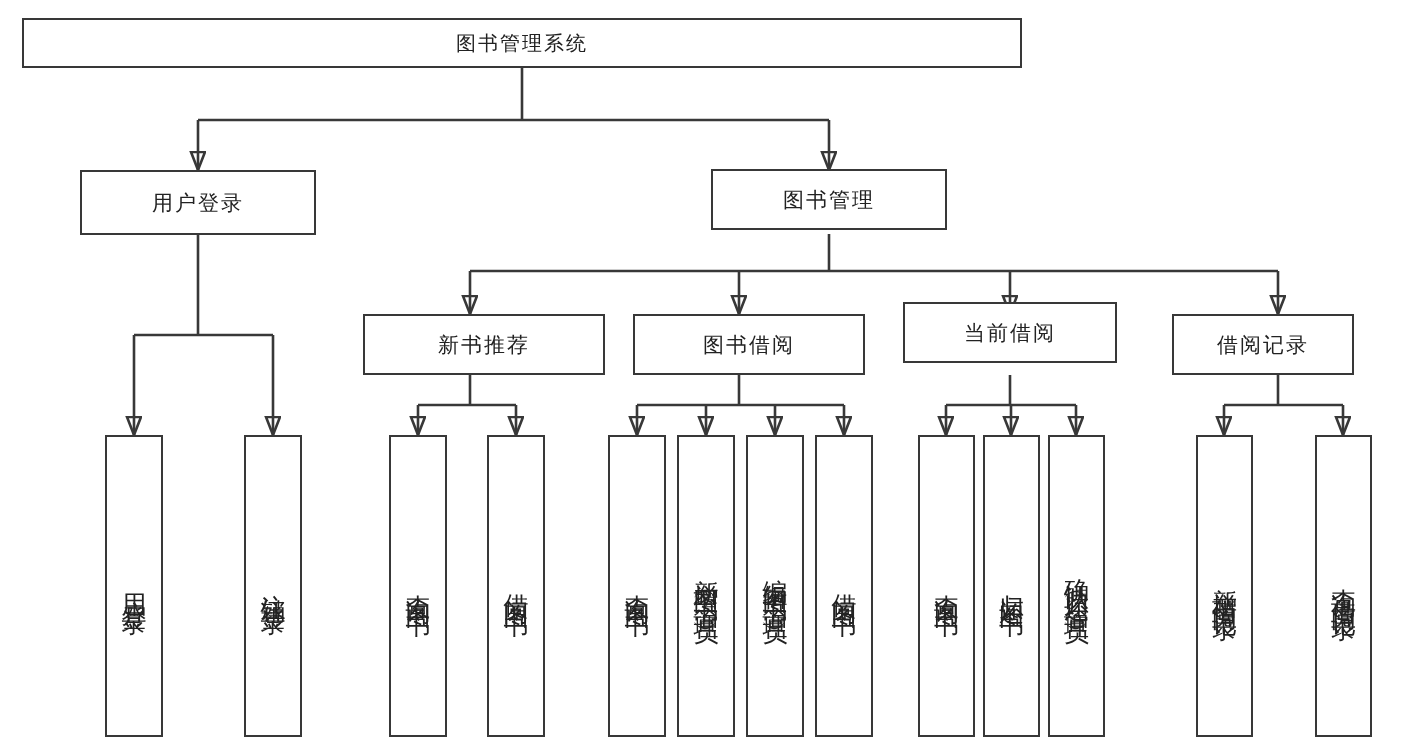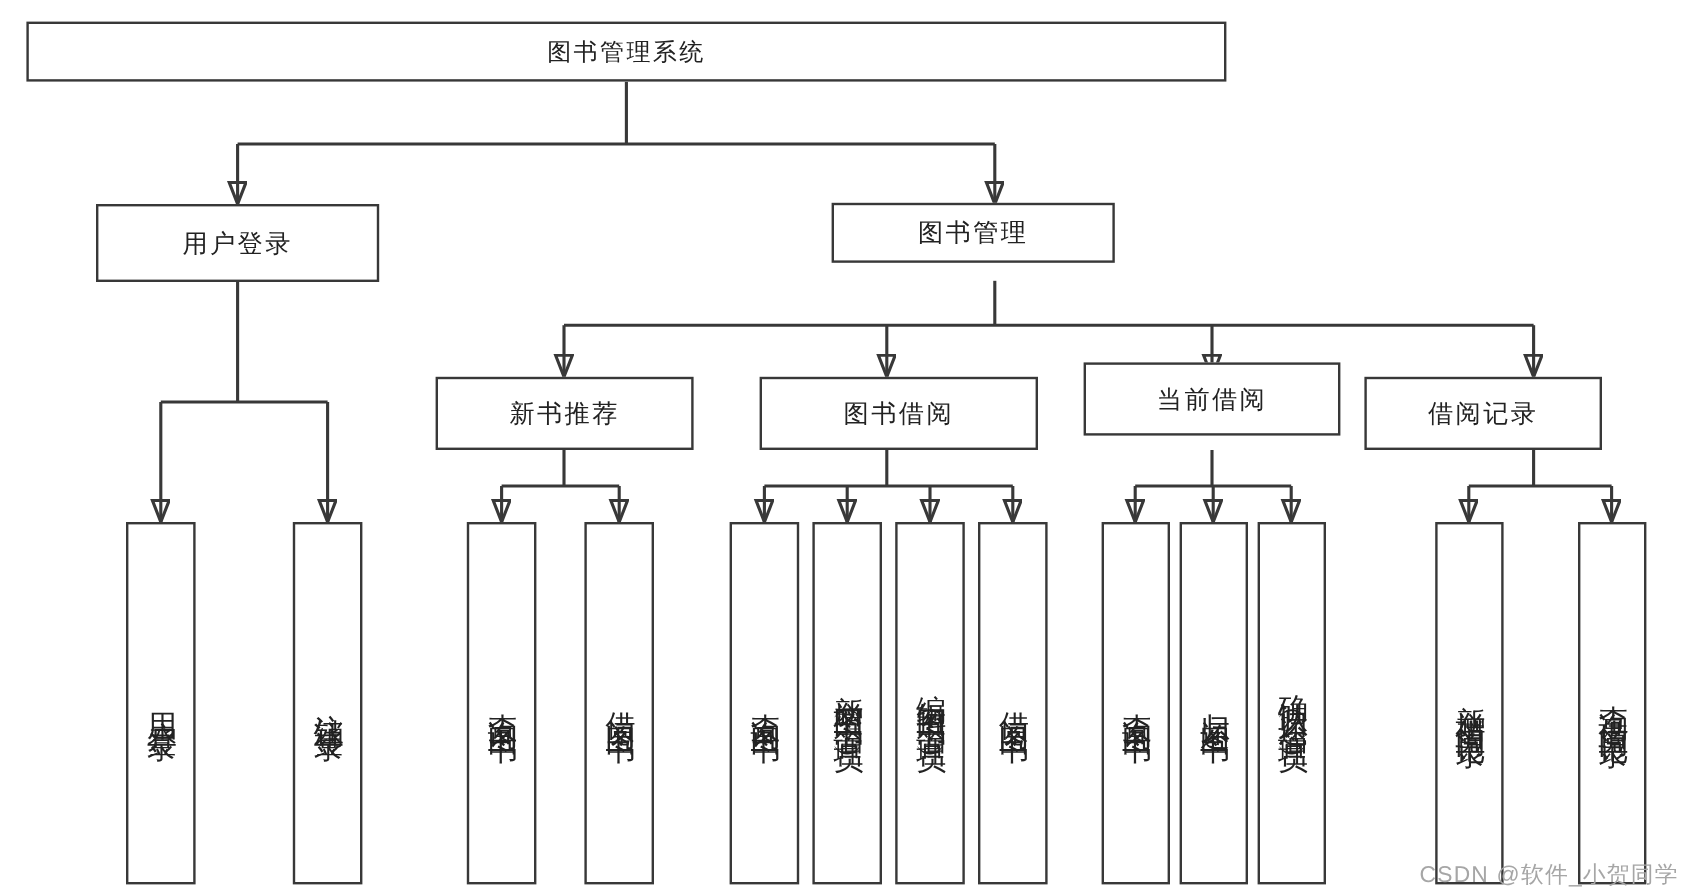--- a/index.html
+++ b/index.html
@@ -108,34 +108,34 @@
     <path d="M1343,405 L1343,435" marker-end="url(#arw)"></path>
   </svg>
 
   <div class="node root" style="left:22px;top:18px;width:1000px;height:50px">
     <span class="label">图书管理系统</span>
   </div>
 
   <div class="node branch" style="left:80px;top:170px;width:236px;height:65px">
     <span class="label">用户登录</span>
   </div>
-  <div class="node branch" style="left:693px;top:169px;width:236px;height:50px">
+  <div class="node branch" style="left:711px;top:169px;width:236px;height:61px">
     <span class="label">图书管理</span>
   </div>
 
-  <div class="node branch" style="left:363px;top:314px;width:215px;height:61px">
+  <div class="node branch" style="left:363px;top:314px;width:242px;height:61px">
     <span class="label">新书推荐</span>
   </div>
   <div class="node branch" style="left:633px;top:314px;width:232px;height:61px">
     <span class="label">图书借阅</span>
   </div>
   <div class="node branch" style="left:903px;top:302px;width:214px;height:61px">
     <span class="label">当前借阅</span>
   </div>
-  <div class="node branch" style="left:1137px;top:314px;width:198px;height:61px">
+  <div class="node branch" style="left:1172px;top:314px;width:182px;height:61px">
     <span class="label">借阅记录</span>
   </div>
 
   <div class="node leaf" style="left:105px;top:435px;width:58px;height:302px">
     <span class="label">用户登录</span>
   </div>
   <div class="node leaf" style="left:244px;top:435px;width:58px;height:302px">
     <span class="label">注销登录</span>
   </div>
 
@@ -169,15 +169,14 @@
     <span class="label">确认归还（管理员）</span>
   </div>
 
   <div class="node leaf" style="left:1196px;top:435px;width:57px;height:302px">
     <span class="label">新增借阅记录</span>
   </div>
   <div class="node leaf" style="left:1315px;top:435px;width:57px;height:302px">
     <span class="label">查询借阅记录</span>
   </div>
 
-  <div class="watermark">CSDN @软件_小贺同学</div>
 
 </div>
 
 </body></html>

